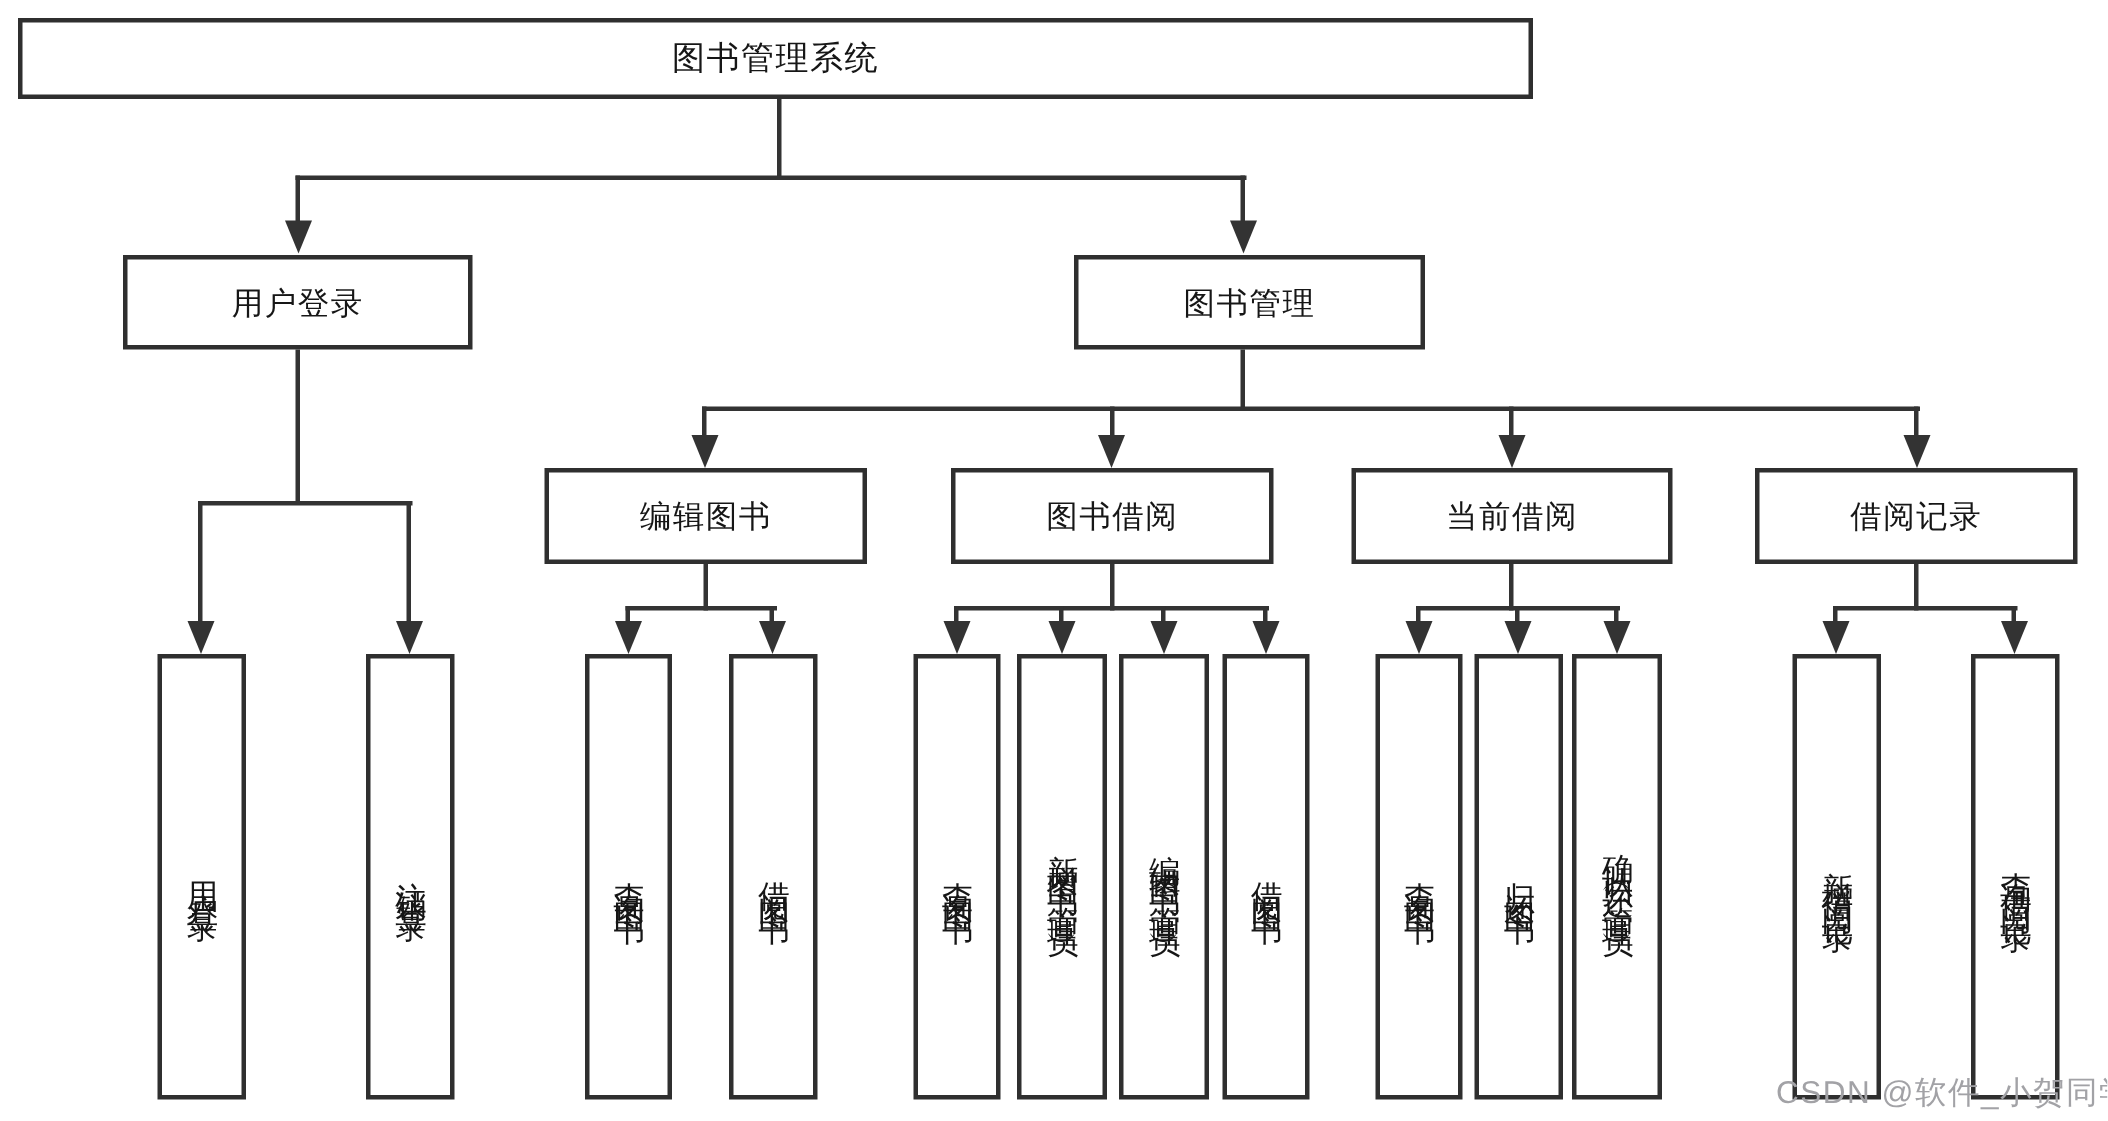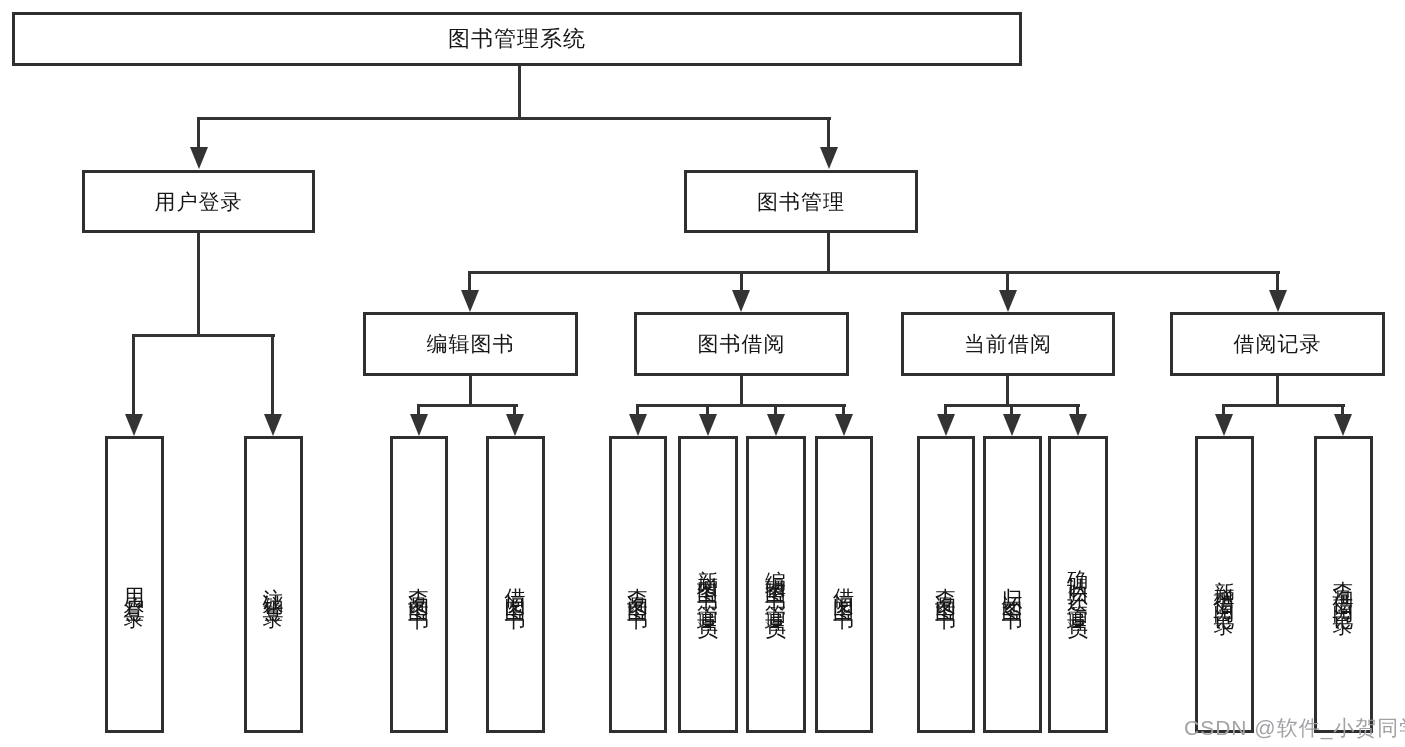--- a/index.html
+++ b/index.html
@@ -37,21 +37,21 @@
 
 <div class="stage">
 
   <div class="box root" style="left:12px;top:12px;width:1010px;height:54px;">
     <span class="hlabel">图书管理系统</span>
   </div>
 
   <div class="box" style="left:82px;top:170px;width:233px;height:63px;">
     <span class="hlabel">用户登录</span>
   </div>
-  <div class="box" style="left:684px;top:170px;width:234px;height:63px;">
+  <div class="box" style="left:716px;top:170px;width:234px;height:63px;">
     <span class="hlabel">图书管理</span>
   </div>
 
   <div class="box" style="left:363px;top:312px;width:215px;height:64px;">
     <span class="hlabel">编辑图书</span>
   </div>
   <div class="box" style="left:901px;top:312px;width:214px;height:64px;">
     <span class="hlabel">当前借阅</span>
   </div>
   <div class="box" style="left:634px;top:312px;width:215px;height:64px;">

